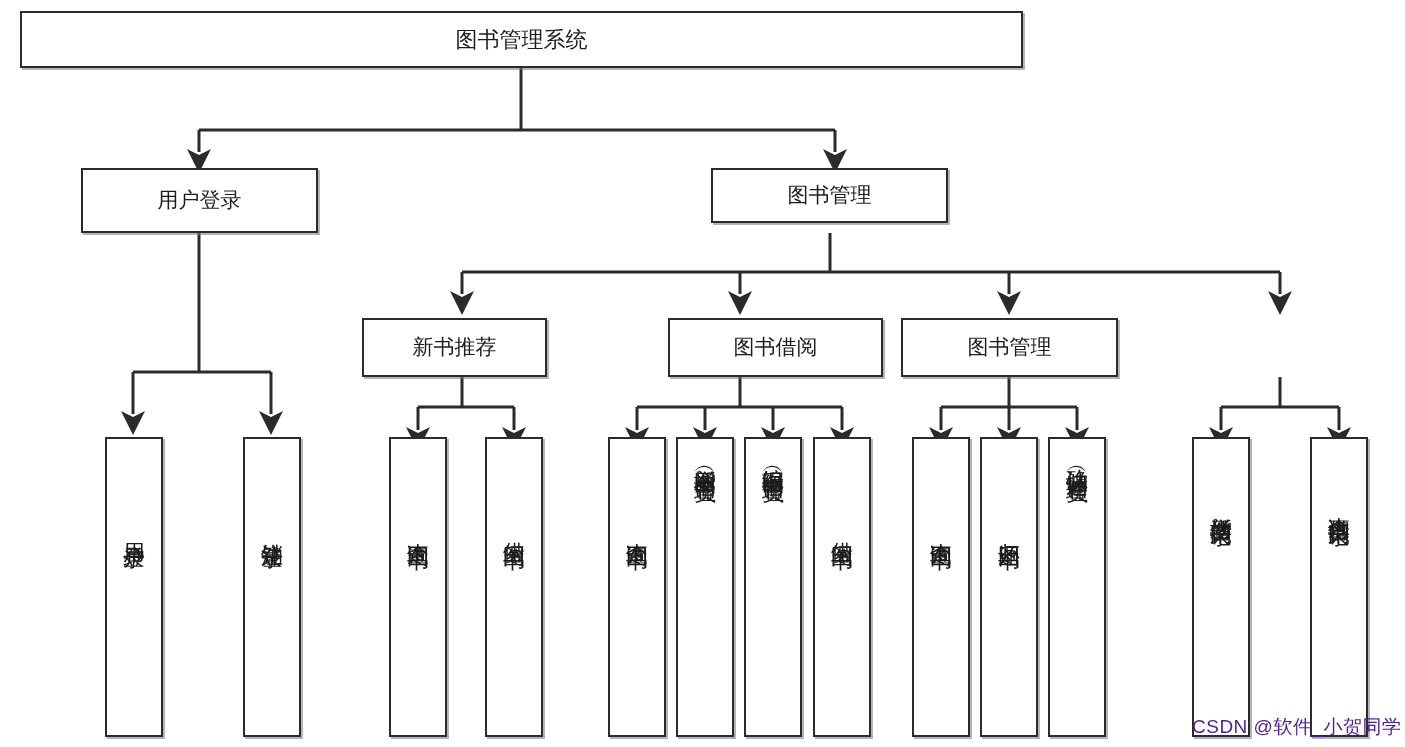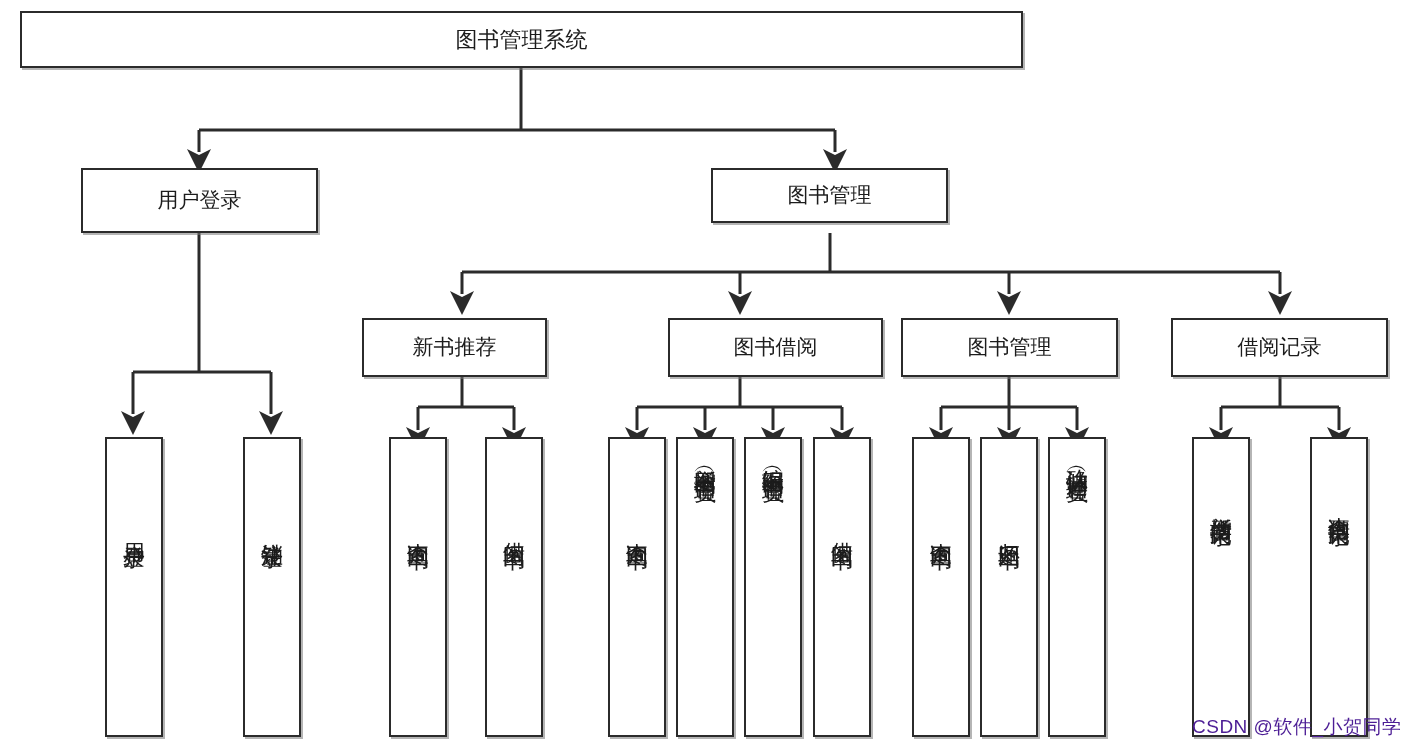--- a/index.html
+++ b/index.html
@@ -149,23 +149,20 @@
 
   <div class="node horiz" style="left:362px; top:318px; width:185px; height:59px;">
     <span class="label">新书推荐</span>
   </div>
   <div class="node horiz" style="left:633px; top:318px; width:215px; height:59px;margin-left:35px;">
     <span class="label">图书借阅</span>
   </div>
   <div class="node horiz" style="left:901px; top:318px; width:217px; height:59px;">
     <span class="label">图书管理</span>
   </div>
-  <div class="node horiz" style="left:1171px; top:318px; width:217px; height:59px;">
-    <span class="label">借阅记录</span>
-  </div>
 
   <div class="node vert mid" style="left:105px; top:437px; width:58px; height:300px;">
     <span class="label">用户登录</span>
   </div>
   <div class="node vert mid" style="left:243px; top:437px; width:58px; height:300px;">
     <span class="label">注销登录</span>
   </div>
 
   <div class="node vert mid" style="left:389px; top:437px; width:58px; height:300px;">
     <span class="label">查询图书</span>

